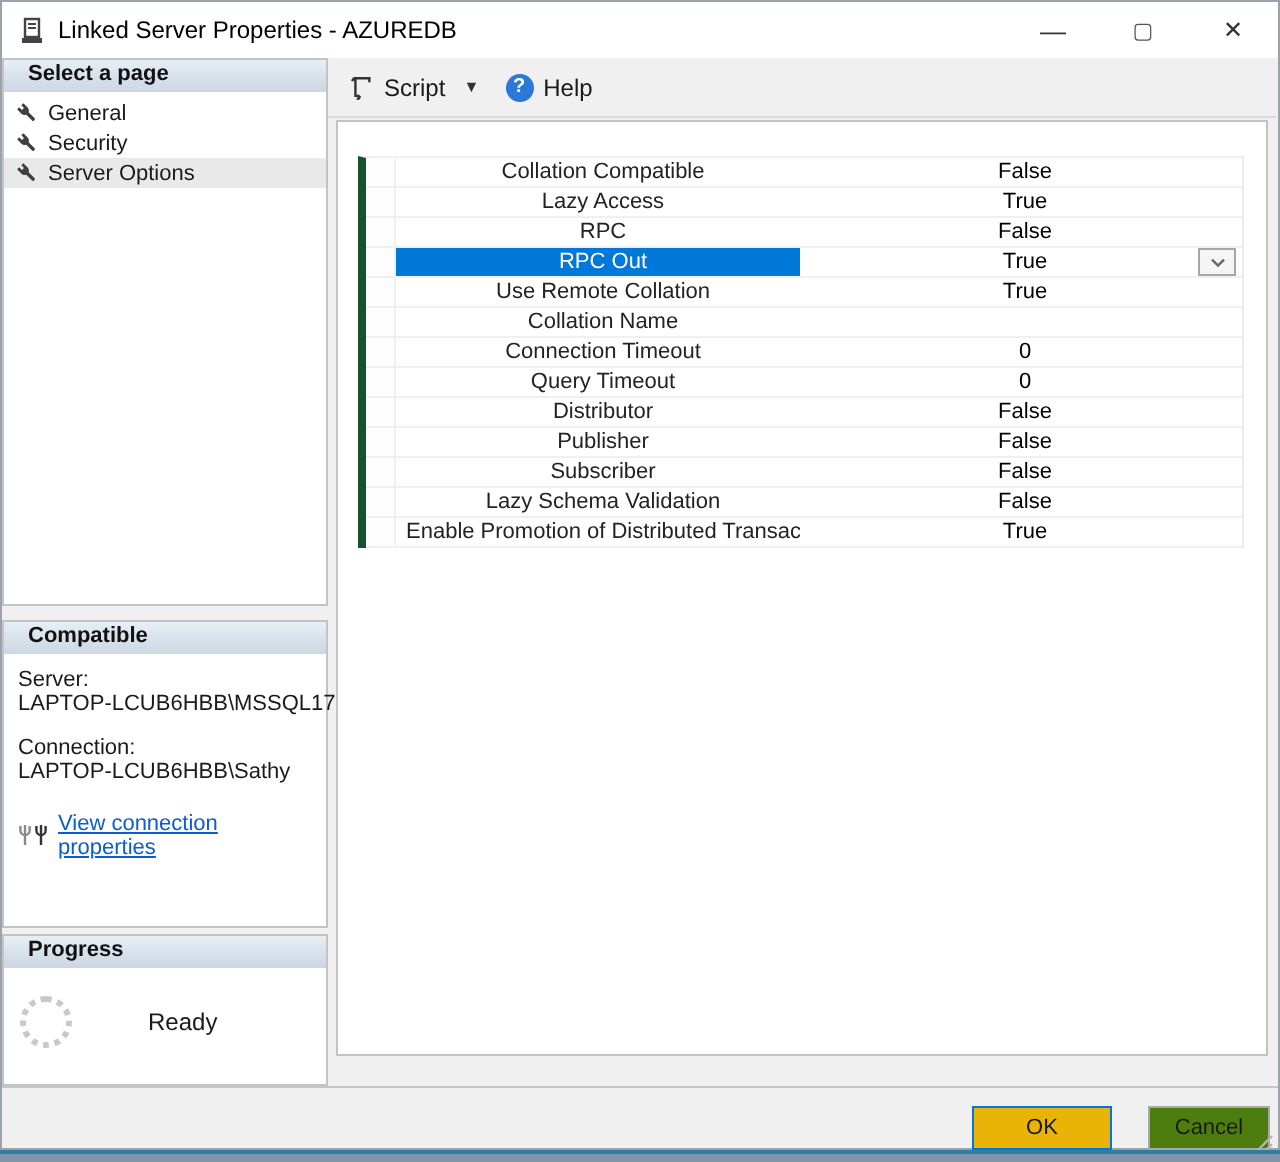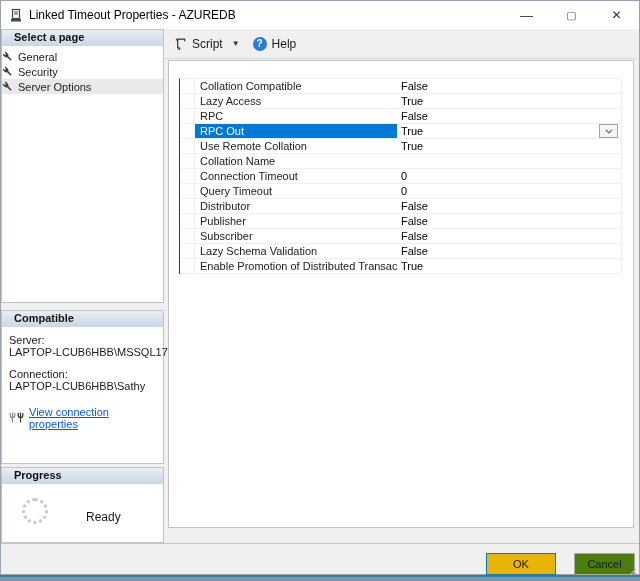--- a/index.html
+++ b/index.html
@@ -45,44 +45,44 @@
   .panel { position:absolute; left:0; width:163px; background:#fff; border:1px solid #c3c3c3; }
   .panel-header {
     height:16px; line-height:15px; padding-left:12px;
     font-size:11px; font-weight:bold; color:#111;
     background:linear-gradient(180deg,#e7eef6 0%,#cbd7e3 100%);
   }
   .select-page-panel { top:28px; height:274px; }
   .tree { padding-top:3px; }
   .tree-item {
     height:15px; display:flex; align-items:center; gap:5px;
-    font-size:11px; cursor:default; white-space:nowrap;
+    padding-left:6px; font-size:11px; cursor:default; white-space:nowrap;
   }
   .tree-item.selected { background:#e9e9e9; }
   .connection-panel { top:309px; height:154px; }
   .conn-body { padding:7px 4px 0 7px; font-size:11px; line-height:12px; }
   .conn-label { margin-top:10px; }
   .conn-label:first-child { margin-top:0; }
   .conn-value { white-space:nowrap; }
   .conn-link-row { display:flex; align-items:center; gap:4px; margin-top:14px; }
   .conn-link { color:#0b5bd3; text-decoration:underline; font-size:11px; cursor:pointer; }
   .progress-panel { top:466px; height:76px; }
-  .progress-body { display:flex; align-items:flex-end; padding:14px 0 0 20px; }
+  .progress-body { display:flex; align-items:flex-start; padding:14px 0 0 8px; }
   .spinner {
     width:26px; height:26px; border:3px dotted #c9c9c9; border-radius:50%;
   }
   .progress-status { font-size:12px; margin-left:38px; margin-top:6px; }
   
   .main-panel {
     position:absolute; left:167px; top:59px; width:466px; height:468px;
     background:#fff; border:1px solid #c3c3c3;
   }
   .grid {
     position:absolute; left:10px; top:17px; width:443px;
-    border-top:1px solid #f0f0f0; border-left:1px solid #14532d; border-right:1px solid #ececec;
+    border-top:1px solid #f0f0f0; border-left:4px solid #14532d; border-right:1px solid #ececec;text-align:center;
   }
   .grid-row { height:15px; display:flex; border-bottom:1px solid #f0f0f0; position:relative; }
   .cell { display:block; height:14px; line-height:14px; font-size:11px; white-space:nowrap; overflow:hidden; }
   .cell.gutter { width:15px; border-right:1px solid #f0f0f0; background:#fdfdfd; }
   .cell.label { width:202px; padding-left:5px; color:#222; }
   .cell.value { flex:1; padding-left:4px; font-weight:normal; color:#000; }
   .grid-row.selected .cell.label { background:#0078d7; color:#fff; }
   .combo {
     position:absolute; right:3px; top:0; width:19px; height:14px;
     background:#f5f5f5; border:1px solid #a6a6a6;
@@ -107,21 +107,21 @@
 <div class="window">
 
   <div class="titlebar">
     <span class="title-icon">
       <svg width="14" height="15" viewBox="0 0 14 15">
         <rect x="3.5" y="1.5" width="7" height="9" fill="none" stroke="#444" stroke-width="1.2"></rect>
         <path d="M5 4h4M5 6h4" stroke="#444" stroke-width="1"></path>
         <rect x="2" y="11" width="10" height="2.5" fill="#444"></rect>
       </svg>
     </span>
-    <span class="title-text">Linked Timeout Properties - AZUREDB</span>
+    <span class="title-text">Linked Server Properties - AZUREDB</span>
     <div class="winbtns">
       <div class="winbtn min">—</div>
       <div class="winbtn max">▢</div>
       <div class="winbtn close">✕</div>
     </div>
   </div>
 
   <div class="toolbar">
     <div class="tool-script">
       <span style="display:flex;">

